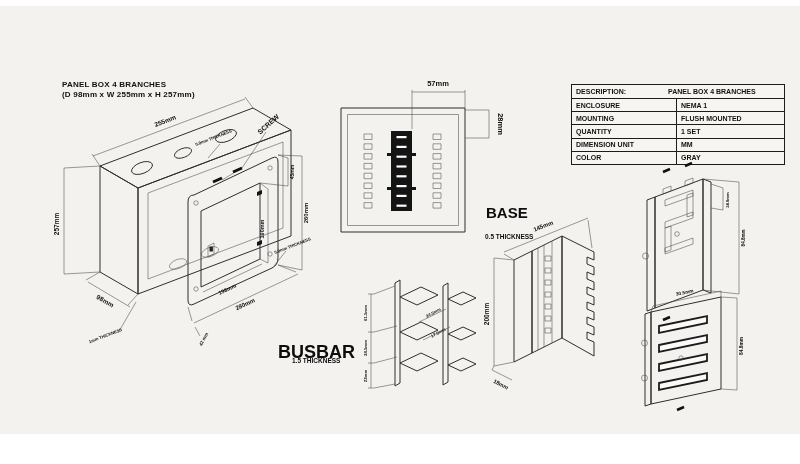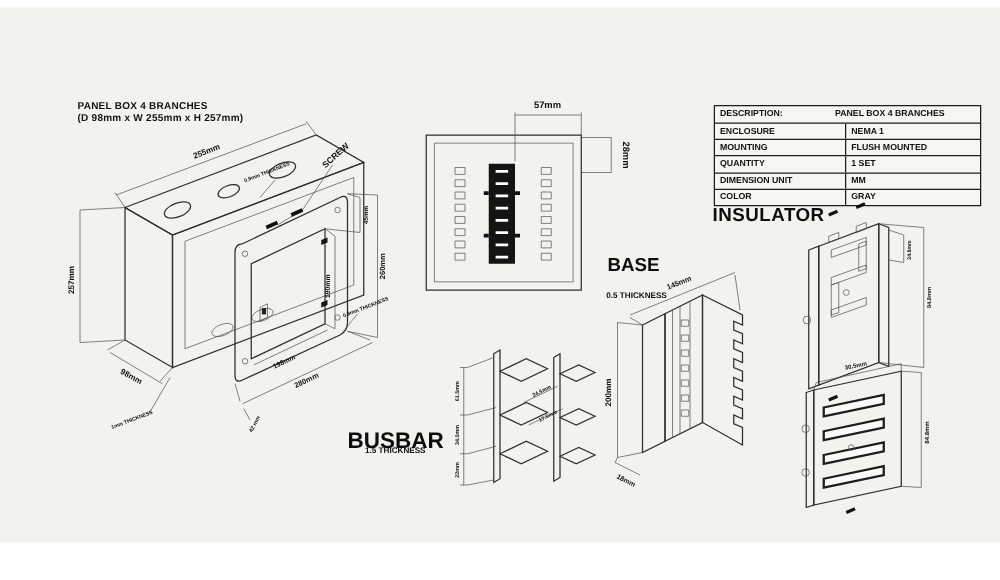--- a/index.html
+++ b/index.html
@@ -256,15 +256,14 @@
       <circle class="thin" cx="11.5" cy="220" r="3" fill="#f2f0eb"></circle>
       <path d="M44,252 l7,-3" stroke="#111" stroke-width="2.5"></path>
     </g>
     <g>
       <path class="thin" d="M18,154 L20,148 M88,139 L88,133 M20,148 L88,133"></path>
       <text class="dimtxt" transform="translate(52,136) rotate(-12)" font-size="4.8" text-anchor="middle">30.5mm</text>
       <path class="thin" d="M88,139 L104,140 M88,231 L104,232 M104,140 V232"></path>
       <text class="dimtxt" transform="translate(110,188) rotate(-90)" font-size="4.8" text-anchor="middle">84.8mm</text>
     </g>
   </svg>
-  <div class="abs view-label" style="left:570px;top:164px;font-size:15px;letter-spacing:.4px">INSULATOR</div>
 
 </div>
 
 </body></html>

